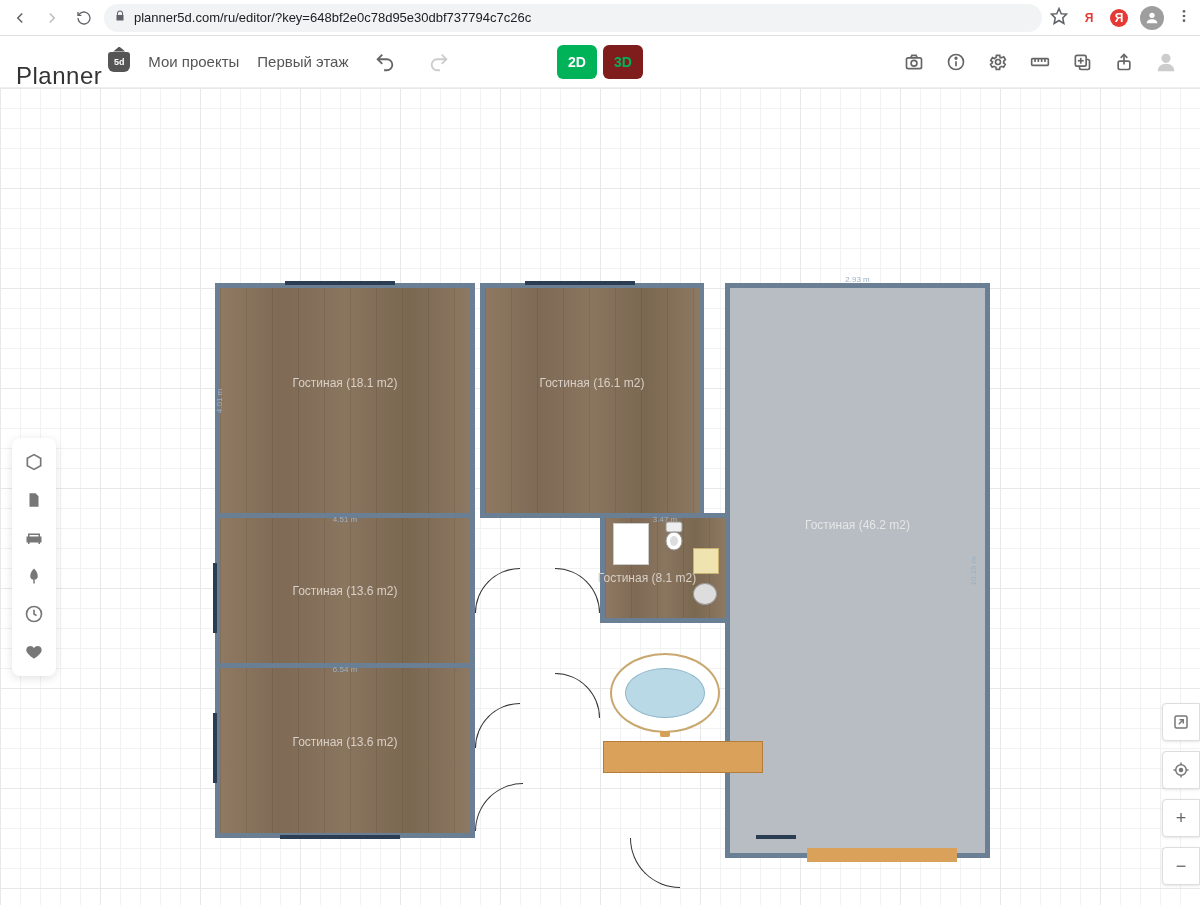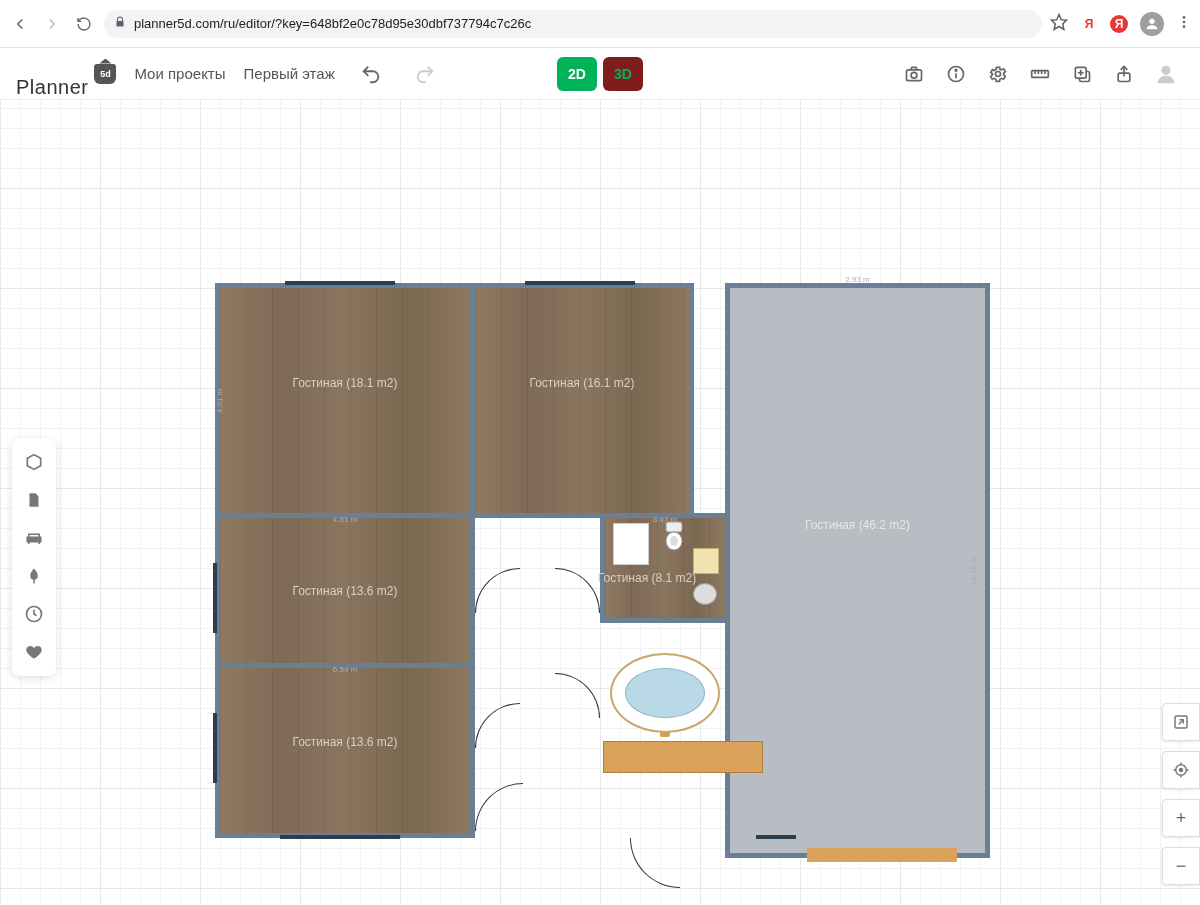--- a/index.html
+++ b/index.html
@@ -1,33 +1,33 @@
 <!DOCTYPE html>
 <html><head>
 <meta charset="utf-8">
 <style>
   * { box-sizing: border-box; margin: 0; padding: 0; }
   body { font-family: Arial, Helvetica, sans-serif; background: #fff; width: 1200px; height: 905px; overflow: hidden; position: relative; }
 
   
-  .browser-bar { height: 48px; display: flex; align-items: center; gap: 8px; padding: 0 8px; border-bottom: 1px solid #e0e0e0; }
+  .browser-bar { height: 36px; display: flex; align-items: center; gap: 8px; padding: 0 8px; border-bottom: 1px solid #e0e0e0; }
   .nav-btn { width: 24px; height: 24px; display: flex; align-items: center; justify-content: center; cursor: pointer; color: #5f6368; }
   .nav-btn.disabled { color: #bdbdbd; }
   .url-bar { flex: 1; height: 28px; background: #f1f3f4; border-radius: 14px; display: flex; align-items: center; padding: 0 10px; gap: 8px; font-size: 13px; color: #202124; }
   .lock { color: #5f6368; }
   .chrome-right { display: flex; align-items: center; gap: 12px; color: #5f6368; }
   .ext-icon { width: 18px; height: 18px; display: flex; align-items: center; justify-content: center; font-size: 12px; font-weight: bold; }
   .ext-red { color: #e53935; }
   .ext-circle { background: #e53935; border-radius: 50%; color: #fff; width: 18px; height: 18px; }
   .avatar-circle { width: 24px; height: 24px; border-radius: 50%; background: #9e9e9e; display: flex; align-items: center; justify-content: center; color: #fff; }
 
   
   .app-bar { height: 52px; display: flex; align-items: center; padding: 0 16px; gap: 18px; border-bottom: 1px solid #eee; background: #fff; position: relative; z-index: 5; }
   .logo { display: flex; align-items: center; gap: 6px; color: #333; }
-  .logo-text { font-size: 20px; font-weight: 500; letter-spacing: 0.5px; margin-top: 28px; }
+  .logo-text { font-size: 24px; font-weight: 500; letter-spacing: 0.5px; margin-top: 28px; }
   .logo-badge { width: 22px; height: 20px; background: #555; border-radius: 3px 3px 6px 6px; position: relative; }
   .logo-badge::before { content: ""; position: absolute; top: -5px; left: 5px; right: 5px; height: 5px; background: #555; clip-path: polygon(50% 0, 100% 100%, 0 100%); }
   .logo-5d { position: absolute; inset: 0; display: flex; align-items: center; justify-content: center; color: #fff; font-size: 9px; font-weight: bold; }
   .breadcrumb-item { font-size: 15px; color: #555; cursor: pointer; }
   .toolbar-spacer { flex: 1; }
   .icon-btn { width: 36px; height: 36px; display: flex; align-items: center; justify-content: center; color: #666; cursor: pointer; border-radius: 6px; }
   .view-toggle { display: flex; gap: 6px; align-items: center; position: absolute; left: 50%; transform: translateX(-50%); }
   .view-btn { width: 40px; height: 34px; border-radius: 6px; display: flex; align-items: center; justify-content: center; font-weight: bold; font-size: 14px; cursor: pointer; }
   .view-btn.active { background: #00b359; color: #fff; }
   .view-btn.inactive { background: #7f1d1d; color: #00b359; }
@@ -260,21 +260,21 @@
       </div>
   </div>
 
   <div class="plan-stage">
 
     <div class="room wood" style="left:0; top:0; width:260px; height:235px;">
       <span class="room-label" style="top:42%">Гостиная (18.1 m2)</span>
       <span class="dim left-out">4.01 m</span>
     </div>
 
-    <div class="room wood" style="left:255px; top:0; width:224px; height:235px;">
+    <div class="room wood" style="left:265px; top:0; width:224px; height:235px;">
       <span class="room-label" style="top:42%">Гостиная (16.1 m2)</span>
     </div>
 
     <div class="room wood" style="left:0; top:230px; width:260px; height:155px;">
       <span class="room-label">Гостиная (13.6 m2)</span>
       <span class="dim top-in">4.51 m</span>
     </div>
 
     <div class="room wood" style="left:0; top:380px; width:260px; height:175px;">
       <span class="room-label" style="top:45%">Гостиная (13.6 m2)</span>

